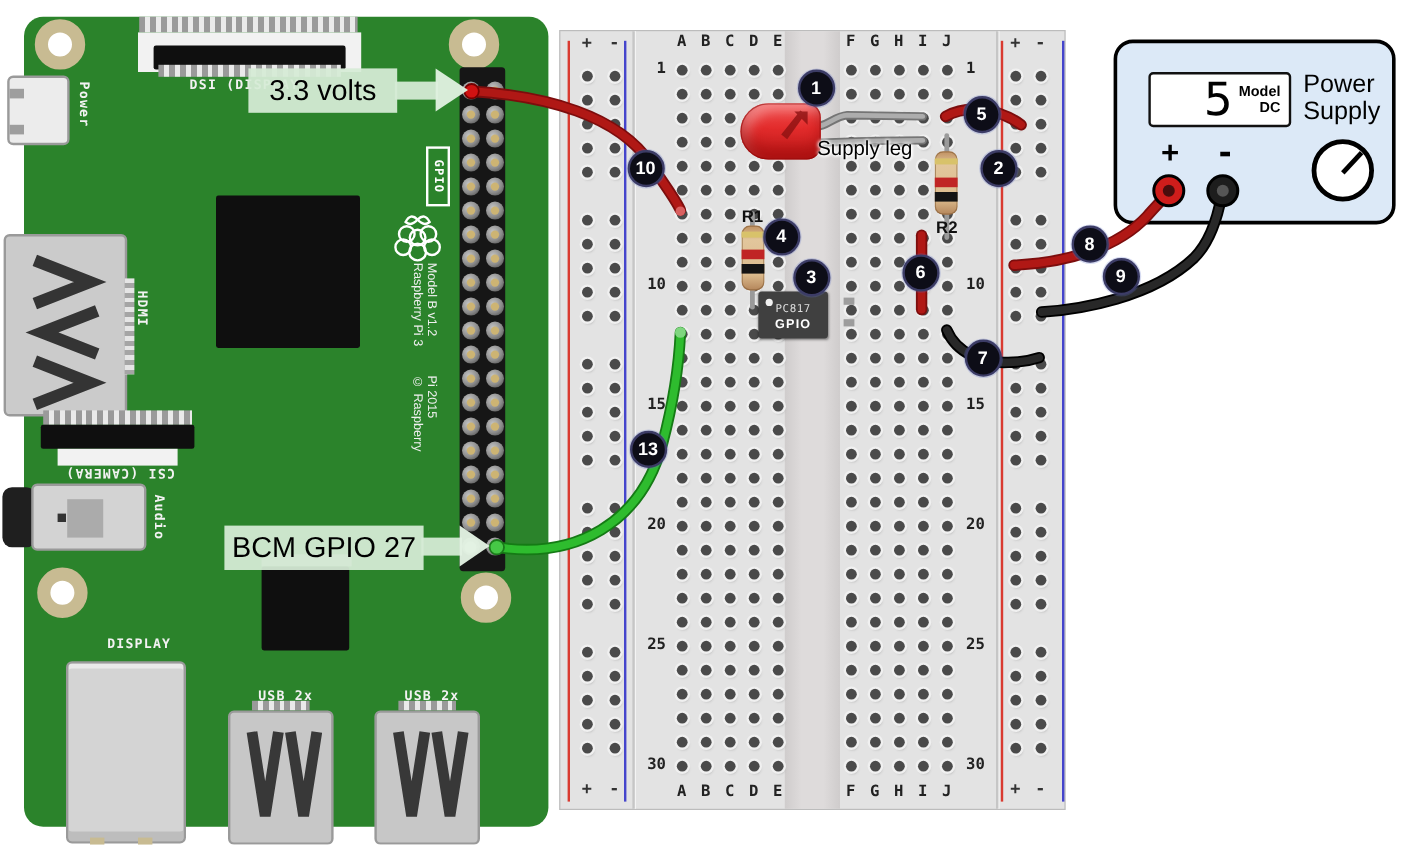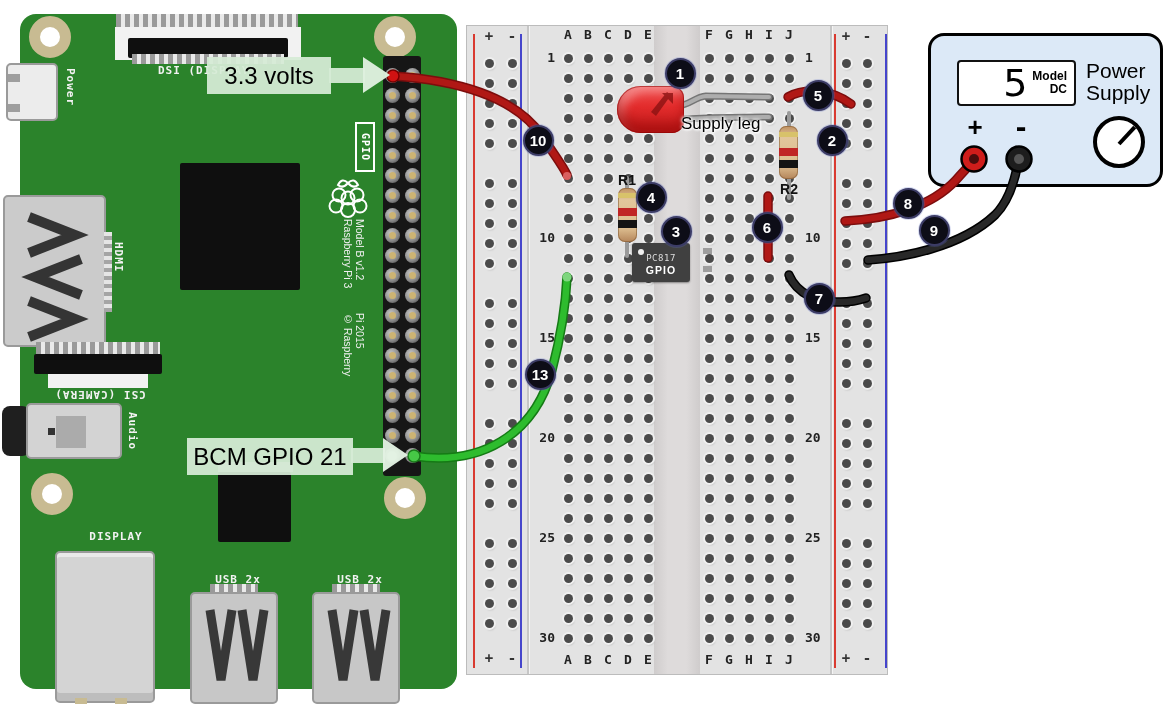--- a/index.html
+++ b/index.html
@@ -740,21 +740,21 @@
     <g>
       <circle cx="1019" cy="159" r="12.5" fill="#1d1d1d" stroke="#000" stroke-width="2.5"></circle>
       <circle cx="1019" cy="159" r="5" fill="#555"></circle>
     </g>
   </svg>
 
   <div class="callout" style="left:207px;top:57px;width:124px;height:37px;">3.3 volts</div>
   <div class="stem" style="left:329px;top:68px;width:36px;height:15px;"></div>
   <div class="tri" style="left:363px;top:57px;border-top:18px solid transparent;border-bottom:18px solid transparent;border-left:27px solid rgba(222,240,222,0.97);"></div>
 
-  <div class="callout" style="left:187px;top:438px;width:166px;height:37px;">BCM GPIO 21</div>
+  <div class="callout" style="left:187px;top:438px;width:166px;height:37px;">BCM GPIO 27</div>
   <div class="stem" style="left:351px;top:448px;width:34px;height:15px;"></div>
   <div class="tri" style="left:383px;top:438px;border-top:17px solid transparent;border-bottom:17px solid transparent;border-left:25px solid rgba(226,242,226,0.97);"></div>
 
   <div class="cathode">Supply leg</div>
 <div class="pin" style="left: 384.5px; top: 67.5px;"></div>
     <div class="pin" style="left: 404.5px; top: 67.5px;"></div>
     <div class="pin" style="left: 384.5px; top: 87.55px;"></div>
     <div class="pin" style="left: 404.5px; top: 87.55px;"></div>
     <div class="pin" style="left: 384.5px; top: 107.6px;"></div>
     <div class="pin" style="left: 404.5px; top: 107.6px;"></div>

